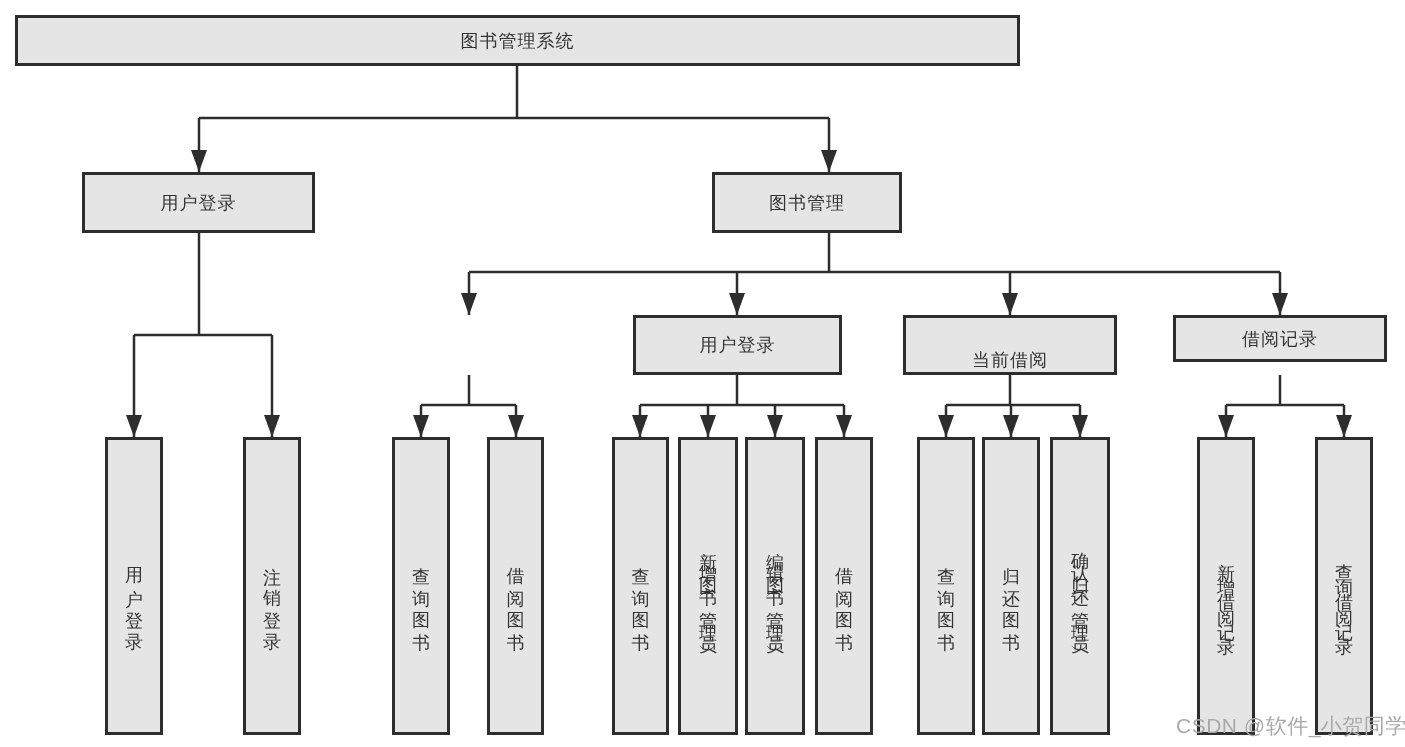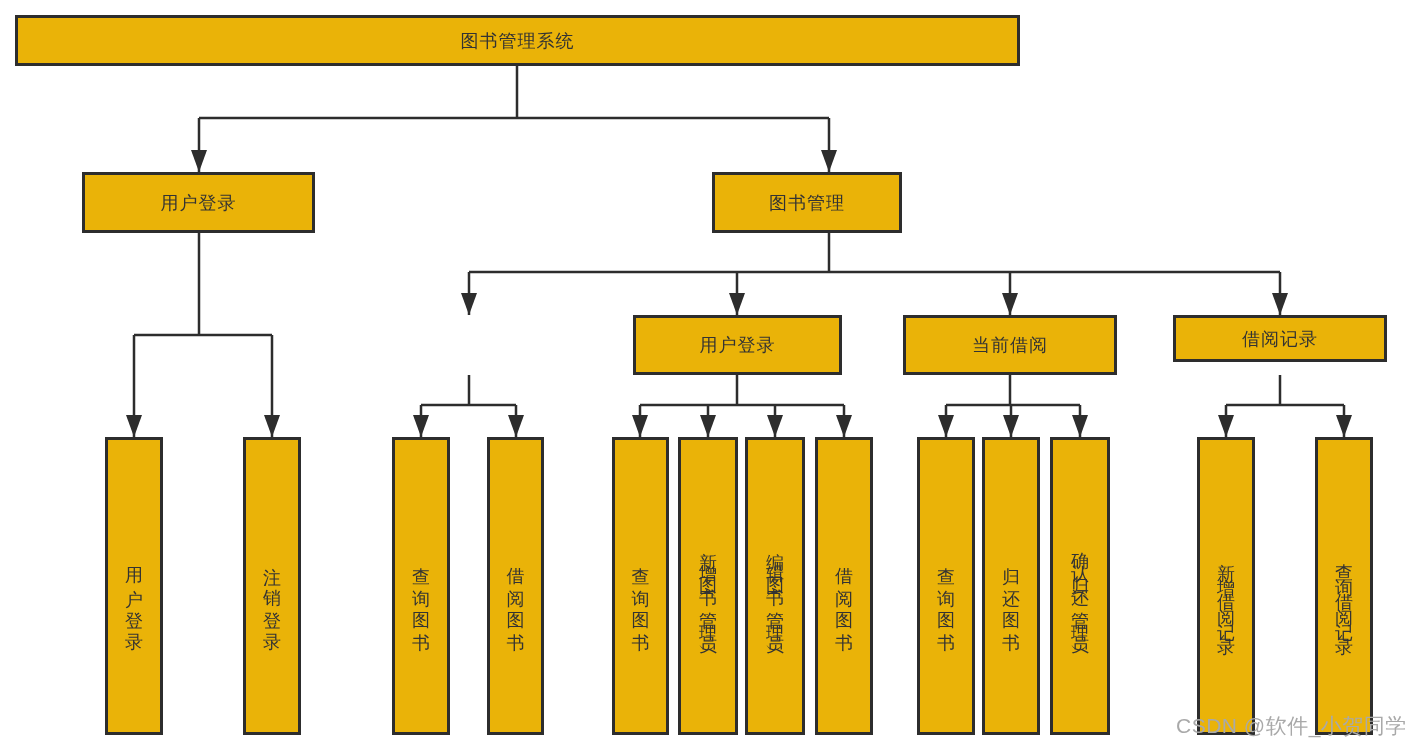--- a/index.html
+++ b/index.html
@@ -5,21 +5,21 @@
   html, body { margin:0; padding:0; }
   body {
     width:1405px; height:747px; background:#ffffff; position:relative;
     font-family:"Liberation Sans","DejaVu Sans",sans-serif;
     overflow:hidden;
   }
   .canvas { position:absolute; left:0; top:0; width:1405px; height:747px; }
   svg.connectors { position:absolute; left:0; top:0; }
   .node {
     position:absolute; box-sizing:border-box;
-    background:#eab308; border:3px solid #2d2d2d;
+    background:#e5e5e5; border:3px solid #2d2d2d;
     display:flex; align-items:center; justify-content:center;
     color:#333333; font-size:18px; z-index:2;
   }
   .hnode span { white-space:nowrap; letter-spacing:1px; }
   .vnode span {
     writing-mode:vertical-rl; text-orientation:mixed;
     line-height:1; white-space:nowrap;
   }
   .v-short { letter-spacing:22px; margin-bottom:-22px; }  
   .v-mid   { letter-spacing:15px; margin-bottom:-15px; }  
@@ -81,21 +81,21 @@
   <div class="node hnode" style="left:82px; top:172px; width:233px; height:61px;">
     <span>用户登录</span>
   </div>
   <div class="node hnode" style="left:712px; top:172px; width:190px; height:61px;">
     <span>图书管理</span>
   </div>
 
   <div class="node hnode" style="left:633px; top:315px; width:209px; height:60px;">
     <span>用户登录</span>
   </div>
-  <div class="node hnode" style="left:903px; top:315px; width:214px; height:60px;">
+  <div class="node hnode" style="left:903px; top:315px; width:214px; height:60px;align-items:flex-end;">
     <span>当前借阅</span>
   </div>
   <div class="node hnode" style="left:1173px; top:315px; width:214px; height:47px;">
     <span>借阅记录</span>
   </div>
 
   <div class="node vnode" style="left:105px; top:437px; width:58px; height:298px;">
     <span class="v-short">用户登录</span>
   </div>
   <div class="node vnode" style="left:243px; top:437px; width:58px; height:298px;">

